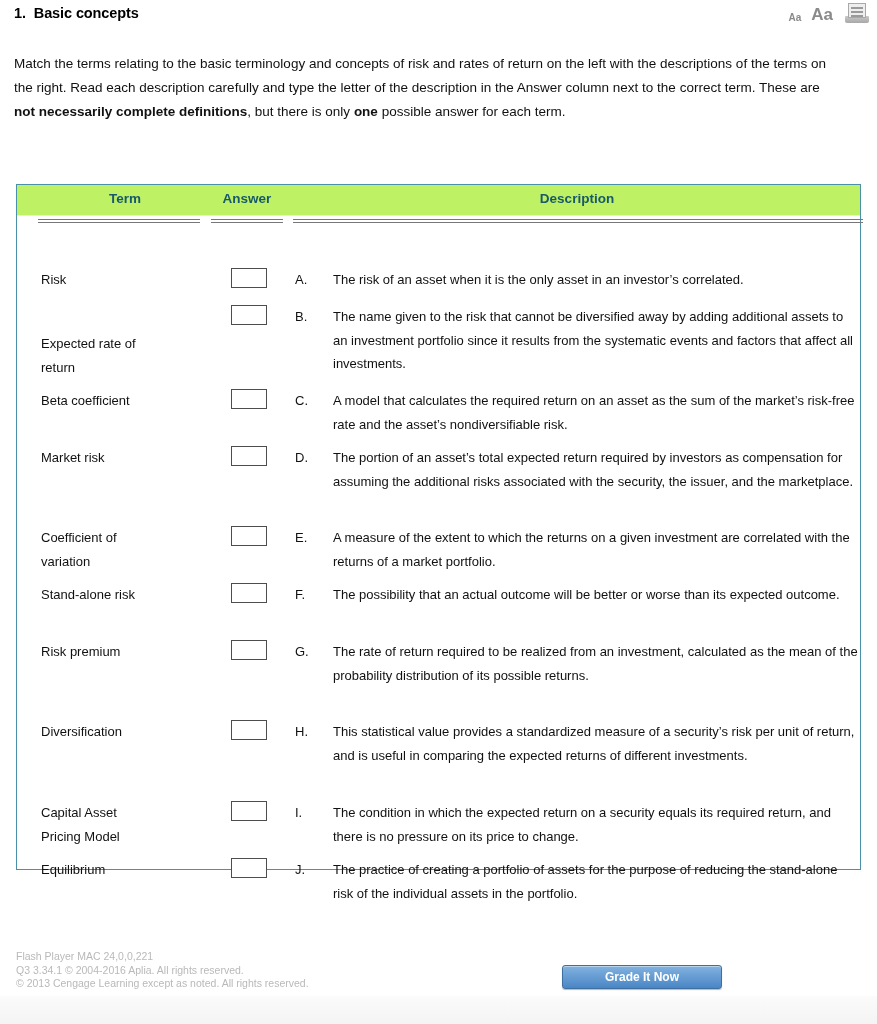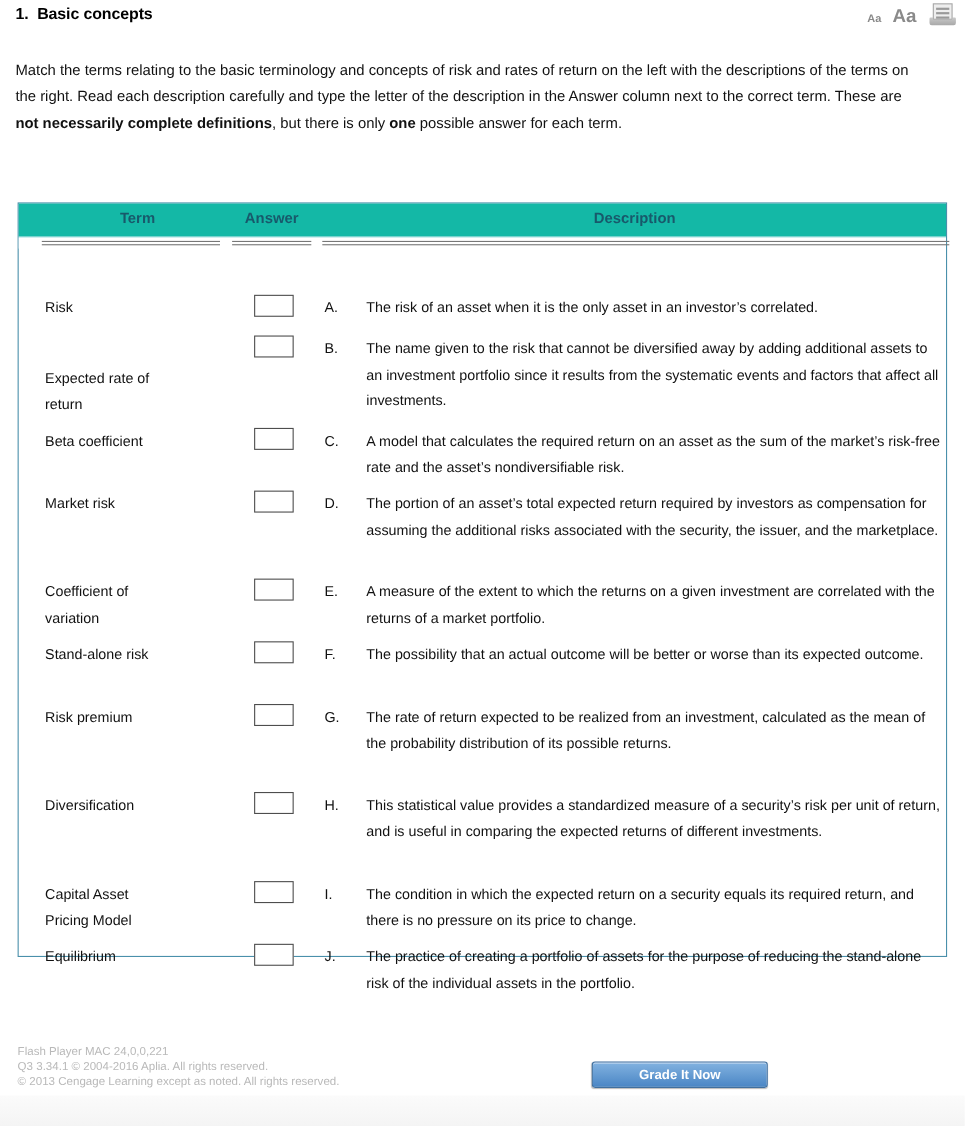--- a/index.html
+++ b/index.html
@@ -110,21 +110,21 @@
     top: 184px;
     width: 845px;
     height: 686px;
     border: 1px solid #4a90ab;
     box-sizing: border-box;
     background: #ffffff;
   }
   .panel-head {
     position: relative;
     height: 30px;
-    background: #14b8a6;
+    background: #bef264;
     border-bottom: 1px solid #ddeef6;
   }
   .th {
     position: absolute;
     top: 6px;
     font-size: 13.5px;
     font-weight: bold;
     color: #18596b;
     text-align: center;
   }
@@ -225,20 +225,21 @@
     background: linear-gradient(#82b2e0, #4a86c5);
     color: #ffffff;
     font-size: 12px;
     font-weight: bold;
     font-family: "Liberation Sans", sans-serif;
     text-align: center;
     line-height: 22px;
     box-shadow: 0 1px 1px rgba(0,0,0,0.28), inset 0 1px 0 rgba(255,255,255,0.45);
     cursor: pointer;
     padding: 0;
+    margin-left: 24px;
   }
   .btn-grade { left: 538px; width: 160px; }
   .btn-save  { left: 710px; width: 160px; }
 
   .bottom-strip {
     position: absolute;
     left: 0;
     top: 996px;
     width: 877px;
     height: 28px;
@@ -314,21 +315,21 @@
         <div class="row" style="top: 357px;">
           <div class="term" style="width: 150px;">Stand-alone risk</div>
           <input class="answer-box" type="text" maxlength="1" value="" style="">
           <div class="desc-letter">F.</div>
           <div class="desc-text">The possibility that an actual outcome will be better or worse than its expected outcome.</div>
         </div>
         <div class="row" style="top: 414px;">
           <div class="term" style="width: 150px;">Risk premium</div>
           <input class="answer-box" type="text" maxlength="1" value="" style="">
           <div class="desc-letter">G.</div>
-          <div class="desc-text">The rate of return expected to be realized from an investment, calculated as the mean of the probability distribution of its possible returns.</div>
+          <div class="desc-text">The rate of return required to be realized from an investment, calculated as the mean of the probability distribution of its possible returns.</div>
         </div>
         <div class="row" style="top: 494px;">
           <div class="term" style="width: 150px;">Diversification</div>
           <input class="answer-box" type="text" maxlength="1" value="" style="">
           <div class="desc-letter">H.</div>
           <div class="desc-text">This statistical value provides a standardized measure of a security’s risk per unit of return, and is useful in comparing the expected returns of different investments.</div>
         </div>
         <div class="row" style="top: 575px;">
           <div class="term" style="width: 110px;">Capital Asset Pricing Model</div>
           <input class="answer-box" type="text" maxlength="1" value="" style="">

